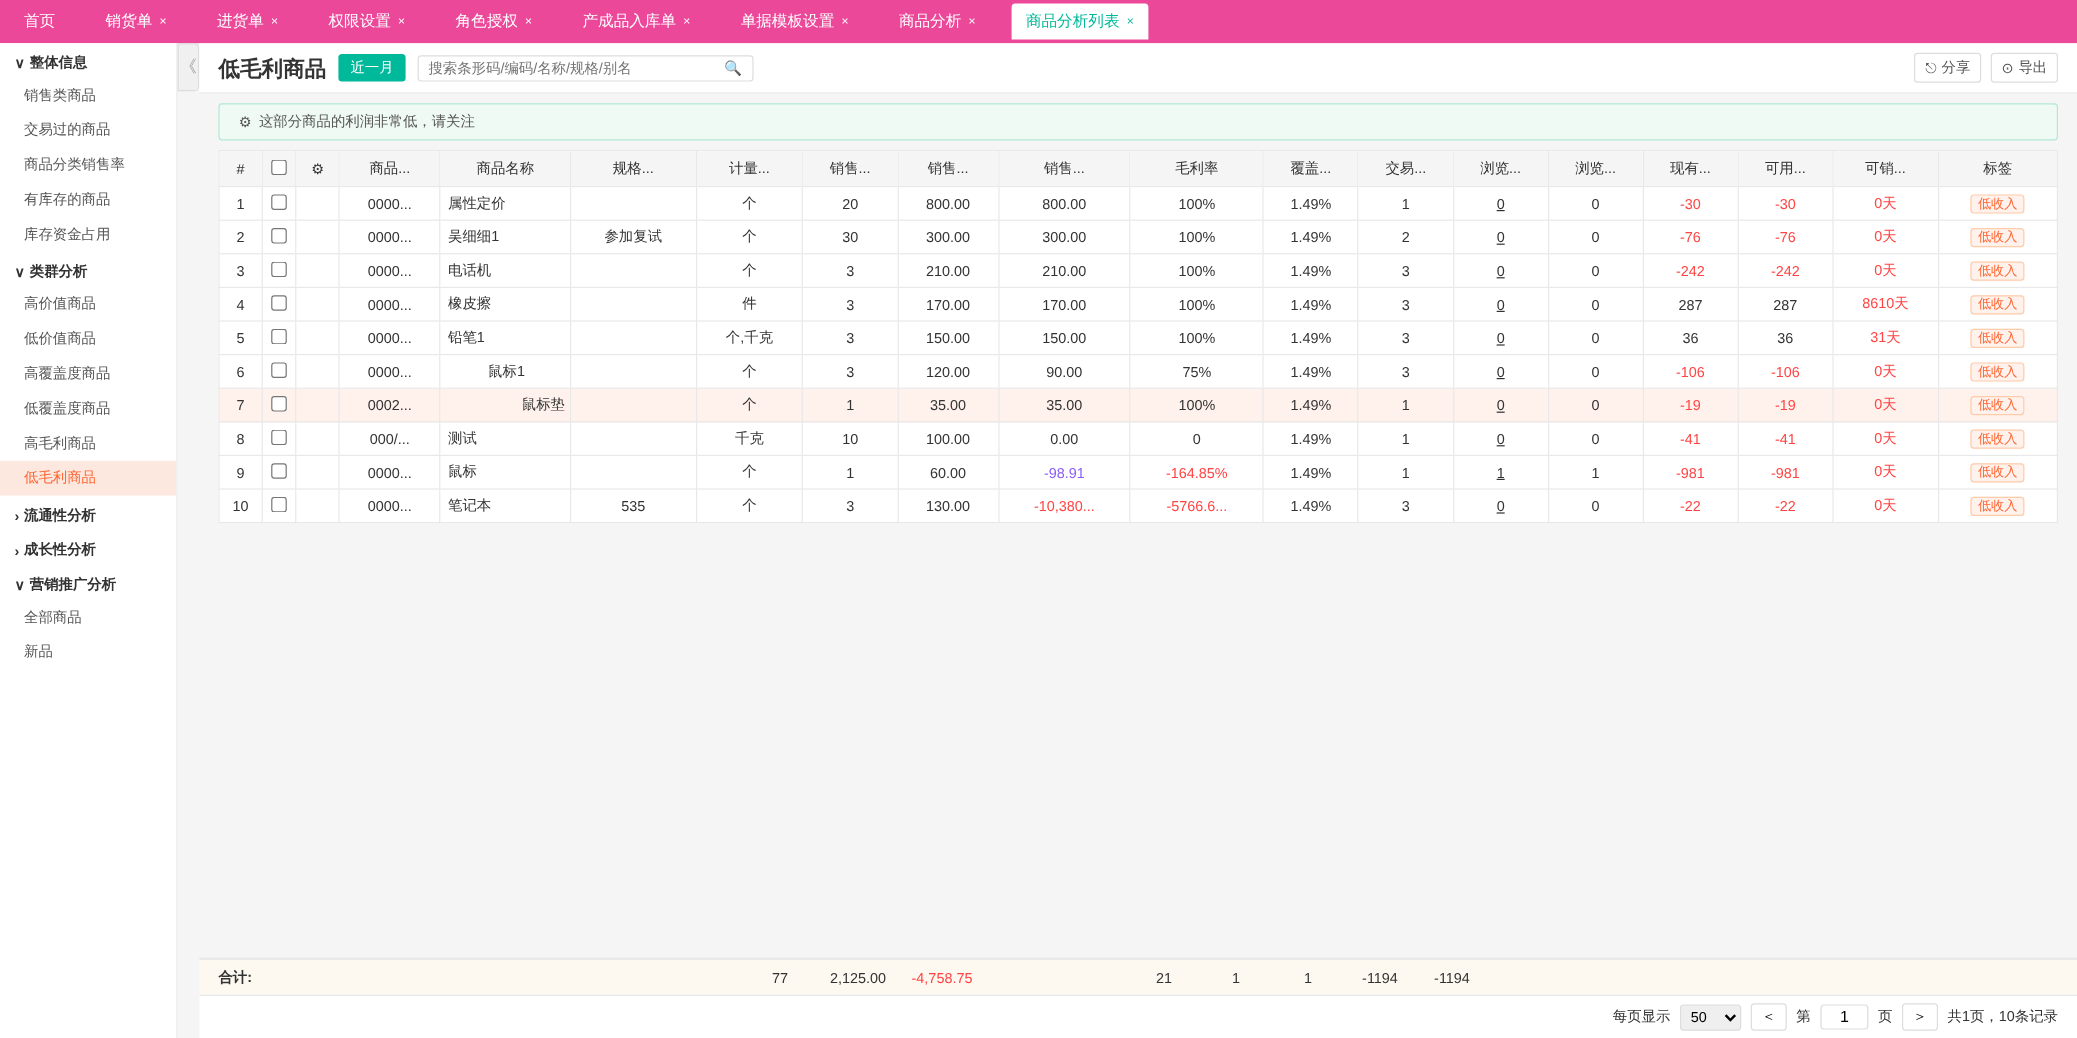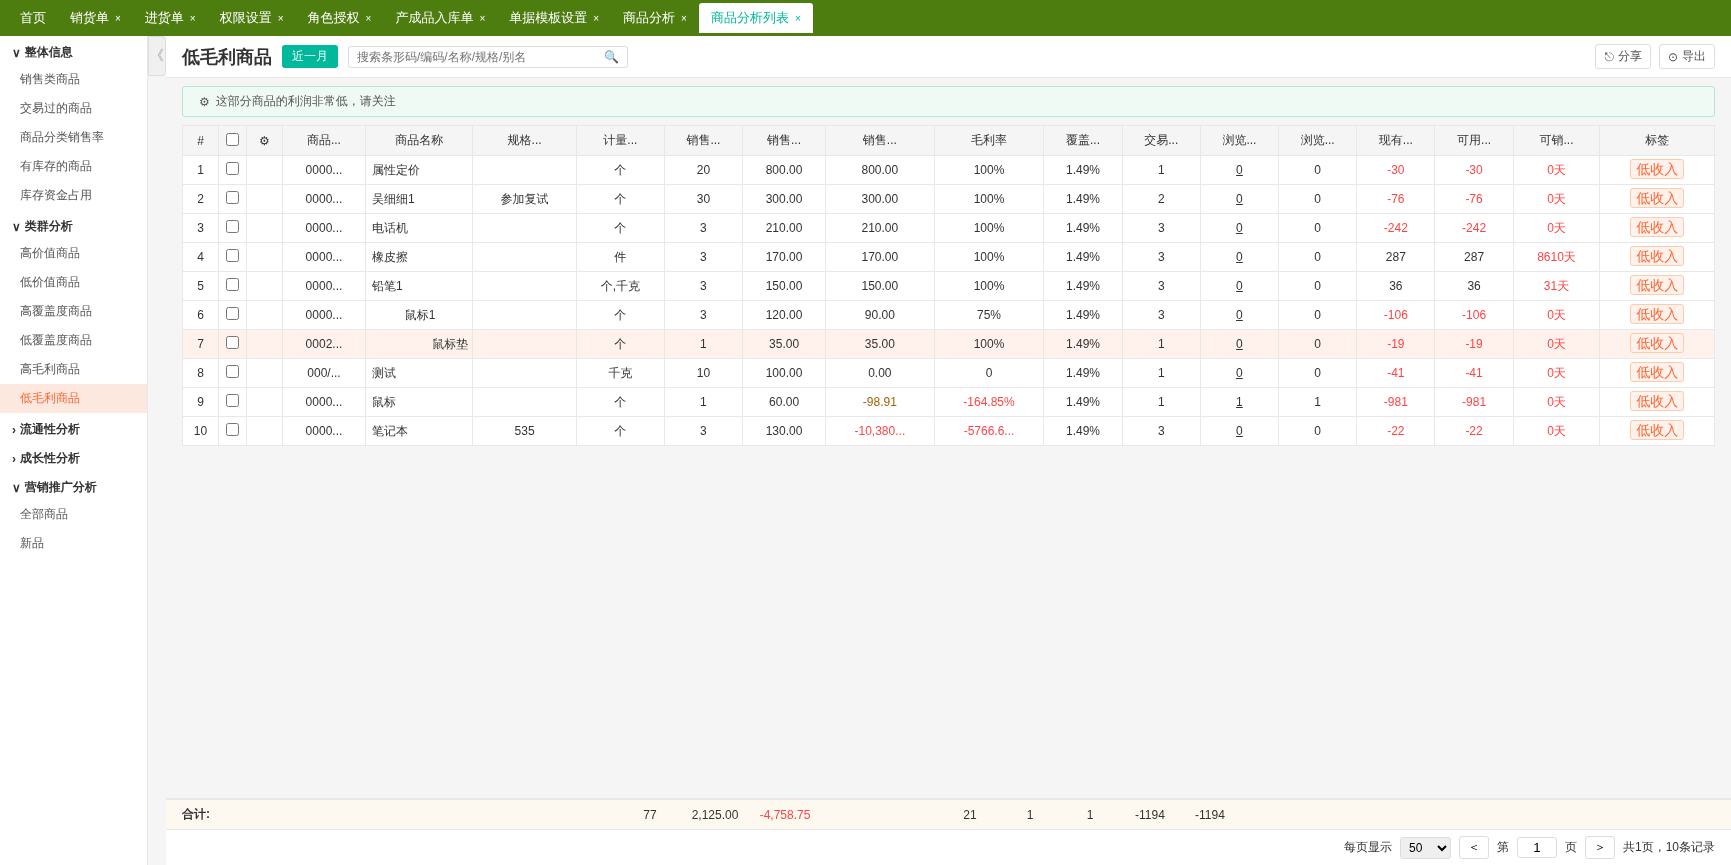--- a/index.html
+++ b/index.html
@@ -1,25 +1,25 @@
 <!DOCTYPE html>
 <html><head>
   <meta charset="utf-8">
   <style>
     * { box-sizing: border-box; margin: 0; padding: 0; }
     body { font-family: "Microsoft YaHei", SimSun, sans-serif; font-size: 12px; background: #f5f5f5; color: #333; overflow: hidden; }
 
     
     .top-nav {
-      background: #4d7c0f;
+      background: #ec4899;
       display: flex;
       align-items: center;
       height: 36px;
       padding: 0 8px;
-      gap: 0;
+      gap: 18px;
     }
     .nav-item {
       color: #fff;
       padding: 6px 12px;
       cursor: pointer;
       font-size: 13px;
       white-space: nowrap;
       border-radius: 3px 3px 0 0;
       display: flex; align-items: center; gap: 4px;
     }
@@ -159,21 +159,21 @@
     }
     tbody tr.highlighted { background: #fff2ec; }
     tbody tr.highlighted td { background: #fff2ec; }
     .red-text { color: #ff4444; }
     .tag-low { 
       background: #fff2ec; 
       color: #ff6633; 
       border: 1px solid #ffccaa;
       border-radius: 3px;
       padding: 1px 5px;
-      font-size: 14px;
+      font-size: 11px;
     }
     .underline { text-decoration: underline; cursor: pointer; }
     .col-num { width: 36px; }
     .col-checkbox { width: 28px; }
 
     
     .table-footer {
       background: #fef9f0;
       border-top: 2px solid #e8e8e8;
       padding: 6px 16px;
@@ -547,21 +547,21 @@
             <tr>
       <td>9</td>
       <td><input type="checkbox" style=""></td>
       <td></td>
       <td>0000...</td>
       <td style="text-align:left; padding-left:6px;margin-left:36px;">鼠标</td>
       <td></td>
       <td>个</td>
       <td>1</td>
       <td>60.00</td>
-      <td style="color:#a16207;">-98.91</td>
+      <td style="color:#8b5cf6;">-98.91</td>
       <td style="color:#ff4444;">-164.85%</td>
       <td>1.49%</td>
       <td>1</td>
       <td class="underline">1</td>
       <td>1</td>
       <td style="color:#ff4444;">-981</td>
       <td style="color:#ff4444;">-981</td>
       <td class="red-text">0天</td>
       <td><span class="tag-low">低收入</span></td>
     </tr>

